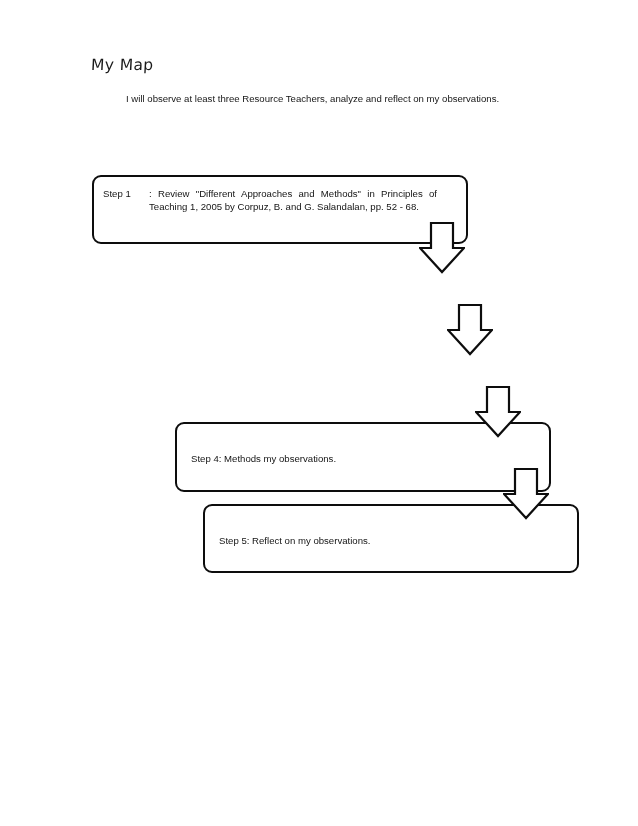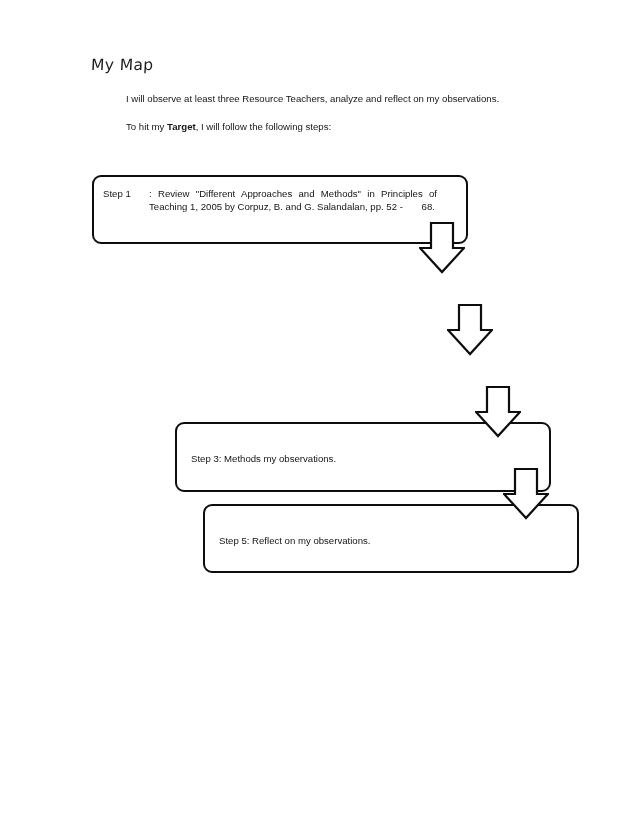--- a/index.html
+++ b/index.html
@@ -66,21 +66,21 @@
     text-justify:inter-word;
     text-indent:0;
     padding-left:46px;
   }
   #box-1 .txt .firstlabel{
     display:inline-block;
     margin-left:-46px;
     width:46px;
     text-align:justify;
   }
-  #box-1 .txt .lastline{text-align:right;margin-left:16px;}
+  #box-1 .txt .lastline{text-align:right;}
 
   #box-2{left:119px; top:258px; width:376px; height:70px;}
   #box-2 .txt{left:14px; top:28px;}
 
   #box-3{left:147px; top:340px; width:376px; height:70px;}
   #box-3 .txt{left:14px; top:28px;}
 
   #box-4{left:175px; top:422px; width:376px; height:70px;}
   #box-4 .txt{left:14px; top:28px;}
 
@@ -101,37 +101,36 @@
 </style>
 </head>
 <body>
 
 <div class="page">
 
   <div class="heading">My Map</div>
 
   <div class="para para-1">I will observe at least three Resource Teachers, analyze and reflect on my observations.</div>
 
-  <div class="para para-2"><span>To hit my </span><b>Target</b><span>, I will follow the following steps:</span></div>
 
   <div class="flow">
 
     <div class="stepbox" id="box-1">
       <div class="txt"><span class="firstlabel"><b>Step</b>
         <b>1</b></span><span>: Review    "Different   Approaches   and</span>
         <span>Methods" in </span><b>Principles of Teaching 1,</b>
         <span>2005 by Corpuz, B. and G. Salandalan, pp. 52 -</span>
         <span class="lastline">68.</span>
       </div>
     </div>
 
 
 
     <div class="stepbox" id="box-4">
-      <div class="txt"><b>Step 3</b><span>: Methods my observations.</span></div>
+      <div class="txt"><b>Step 4</b><span>: Methods my observations.</span></div>
     </div>
 
     <div class="stepbox" id="box-5">
       <div class="txt"><b>Step 5</b><span>: Reflect on my observations.</span></div>
     </div>
 
     <div class="arrow" id="arrow-1">
       <svg viewBox="0 0 46 52" xmlns="http://www.w3.org/2000/svg">
         <polygon points="12,1 34,1 34,26 45,26 23,50 1,26 12,26" fill="#ffffff" stroke="#0d0d0d" stroke-width="2.2" stroke-linejoin="miter"></polygon>
       </svg>

